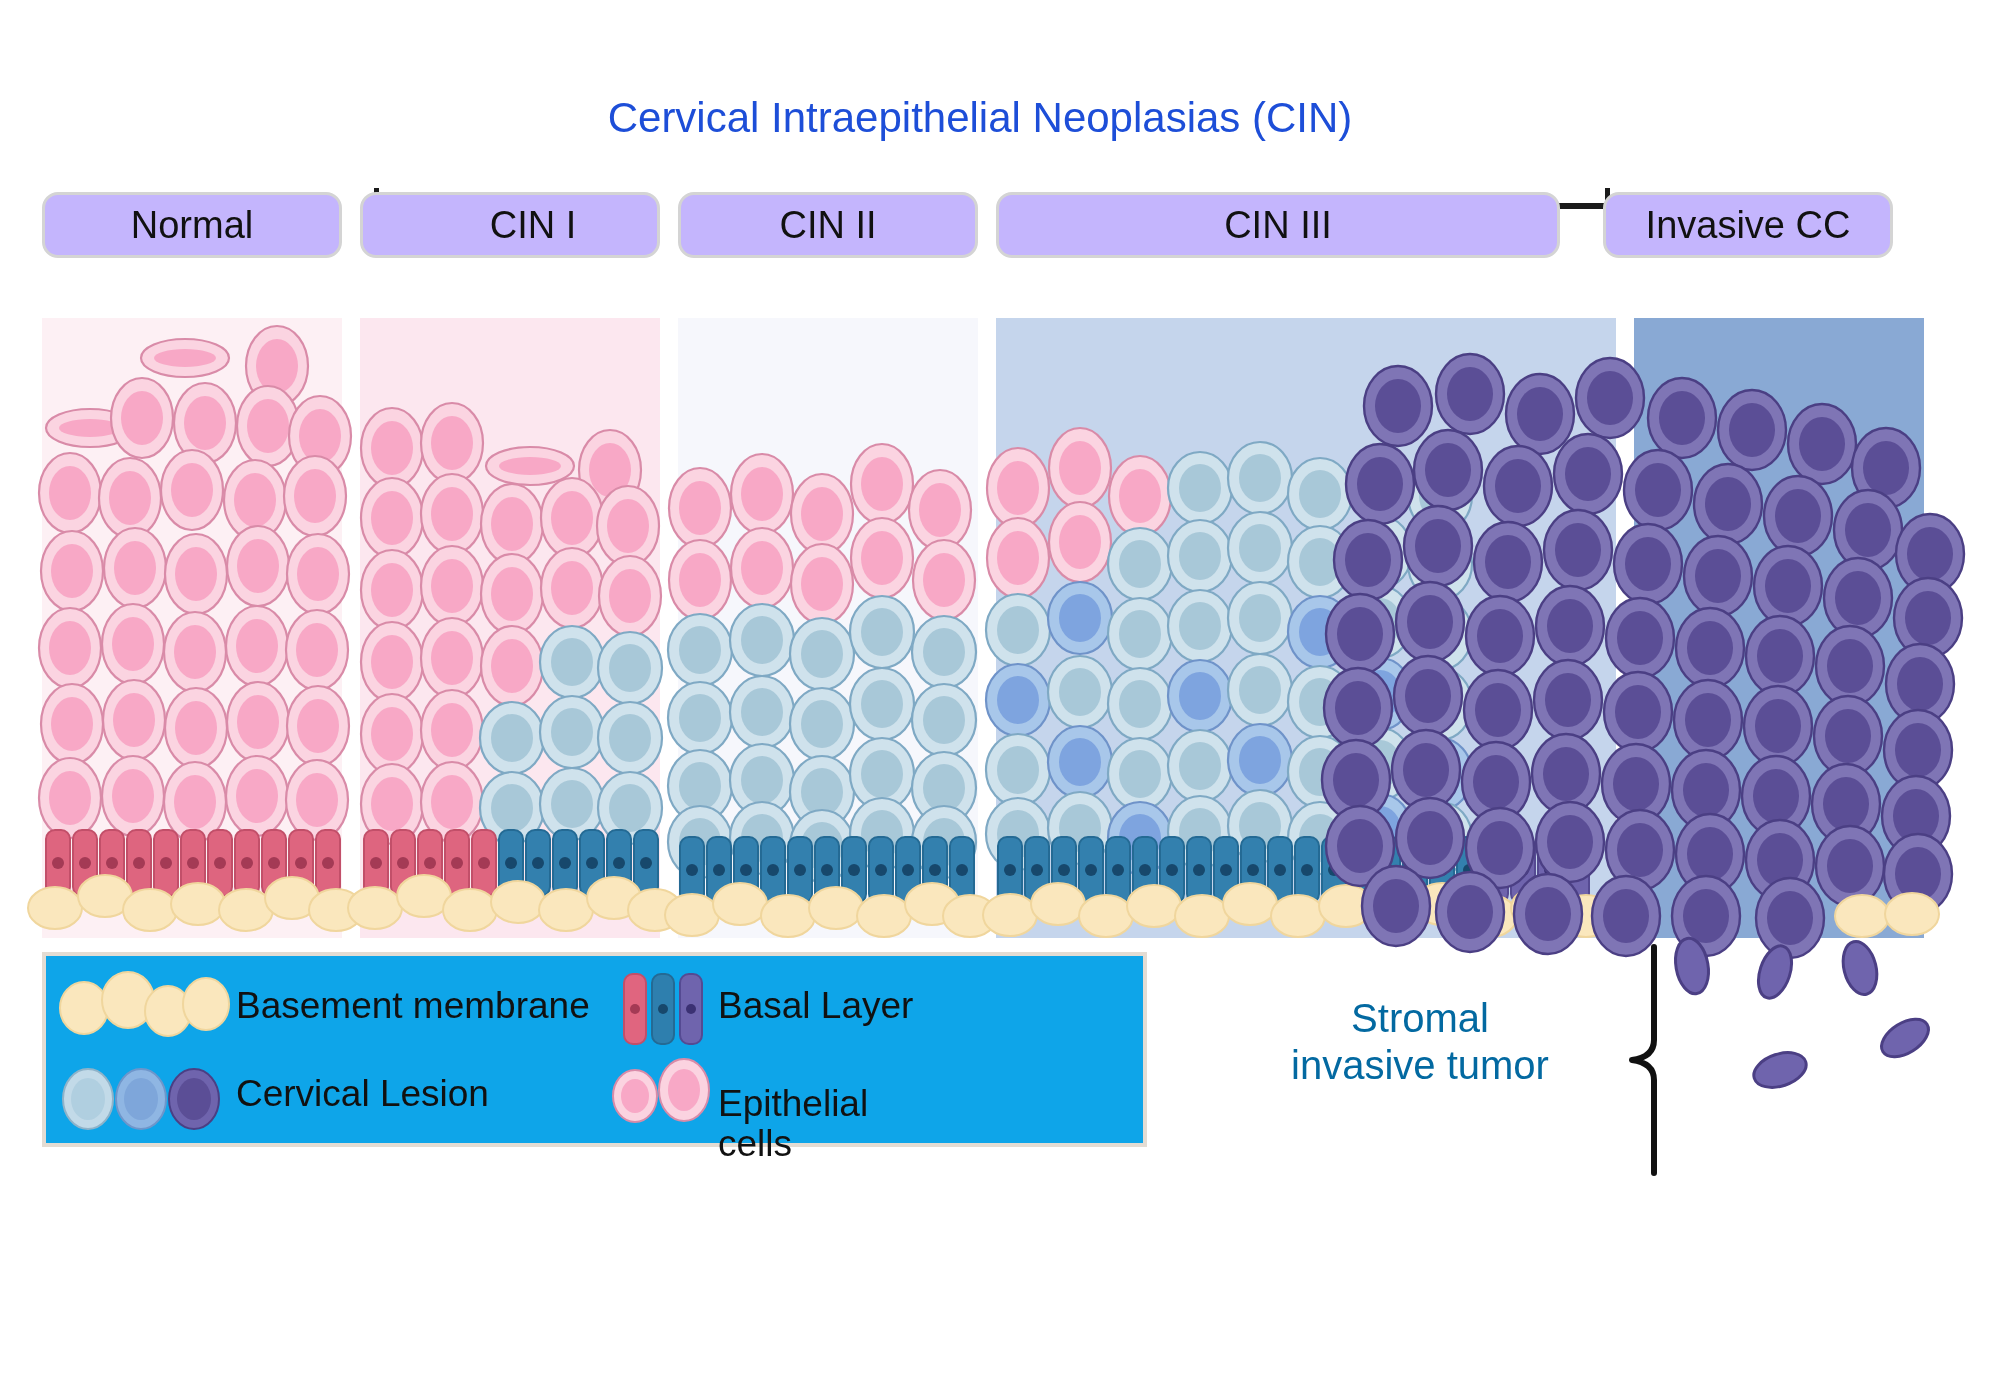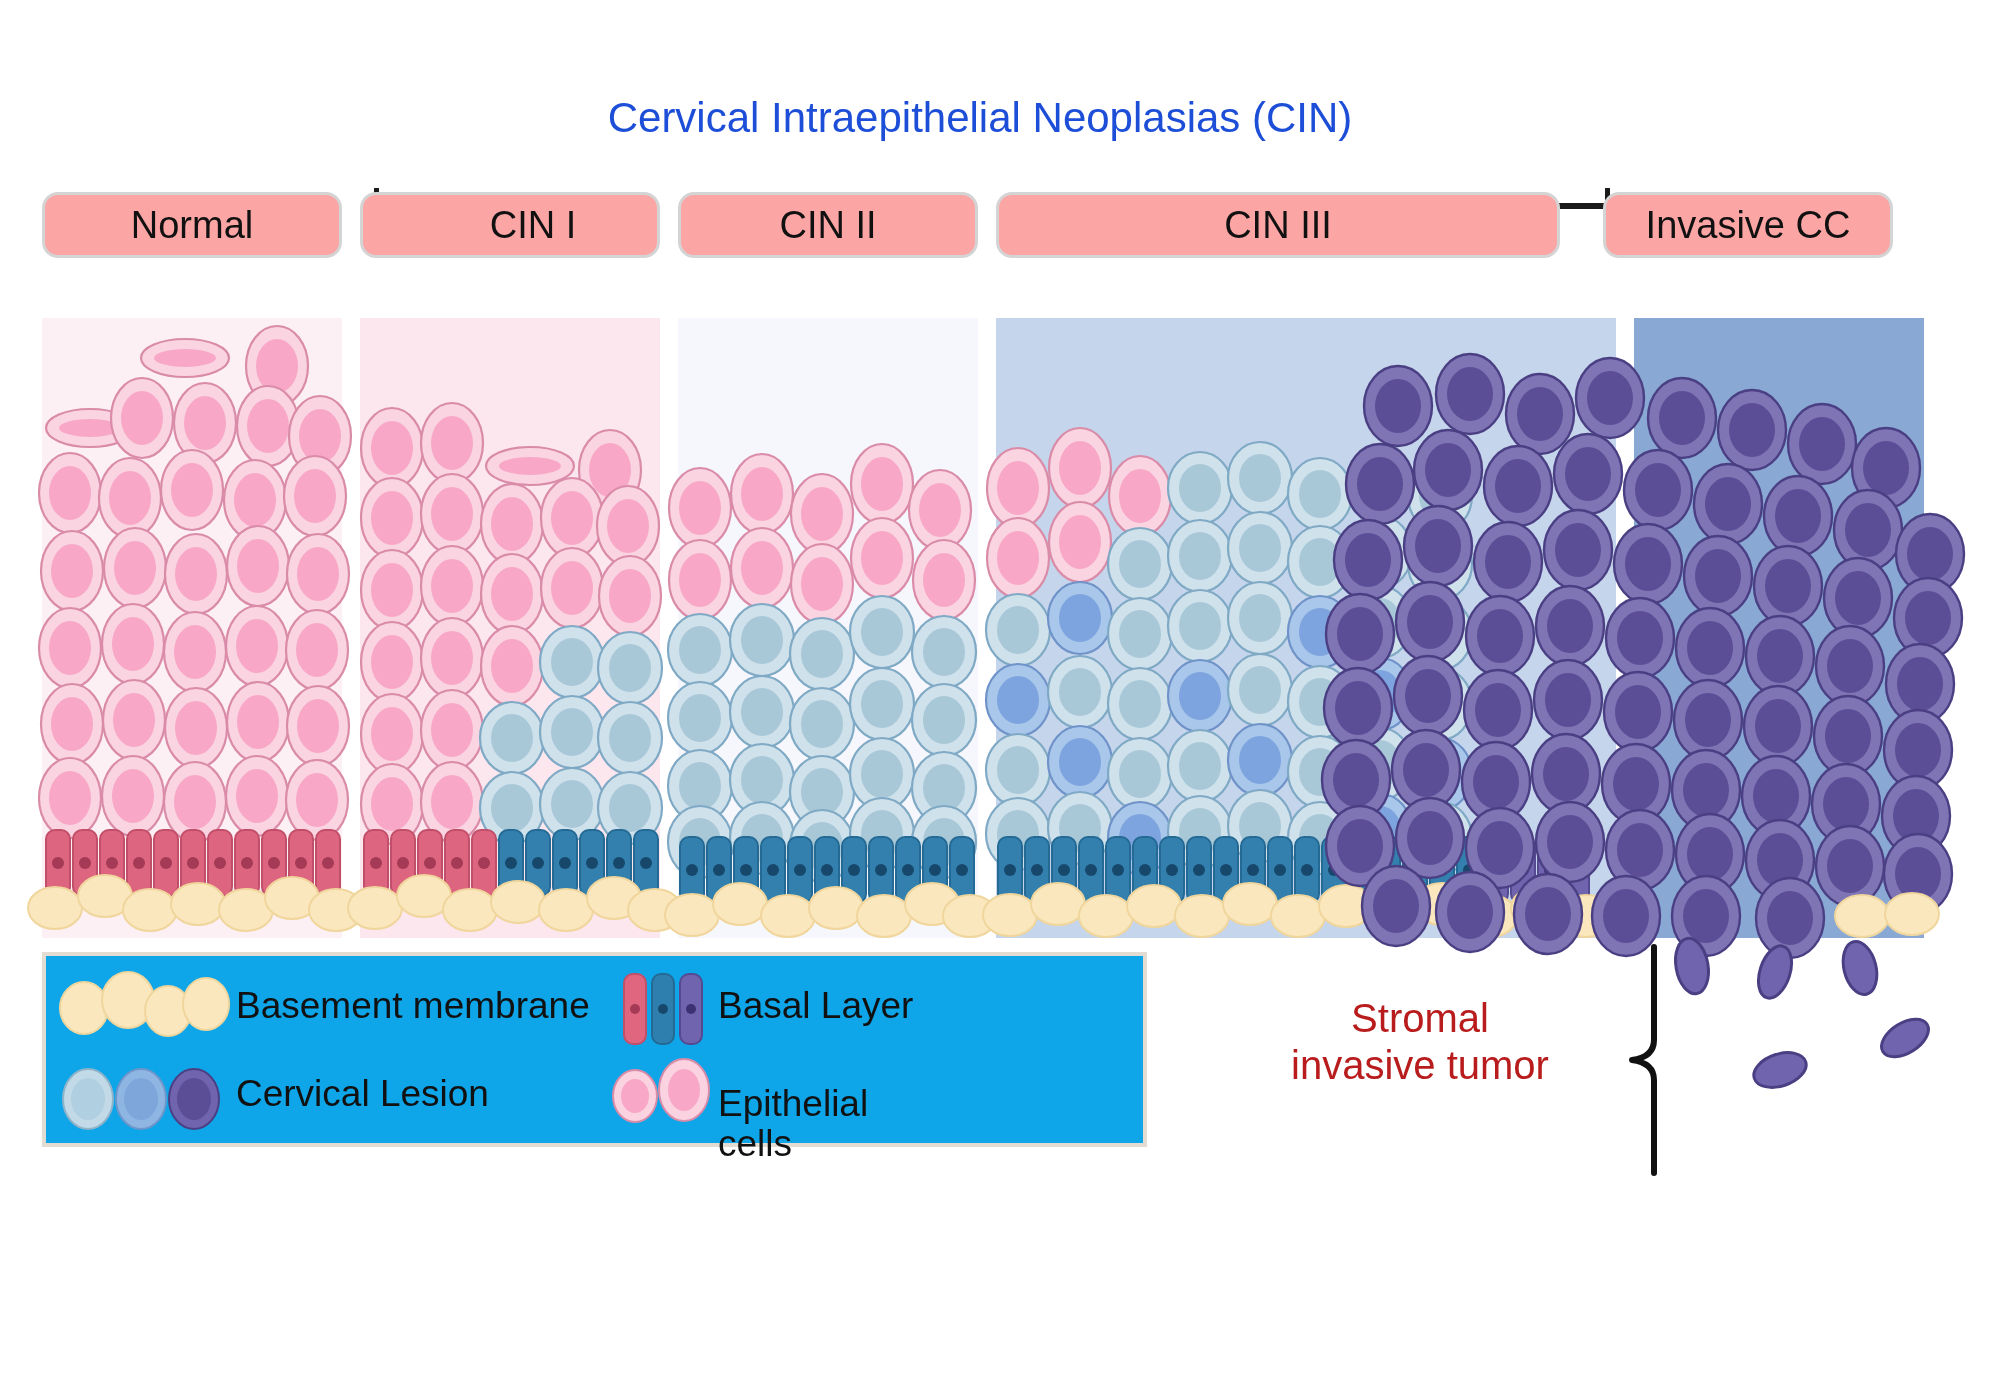--- a/index.html
+++ b/index.html
@@ -10,21 +10,21 @@
   .brk-line{position:absolute;background:#1a1a1a;}
   #cin-title{
     position:absolute;left:540px;top:88px;width:880px;height:60px;
     text-align:center;font-size:42px;color:#1d4ed8;line-height:60px;white-space:nowrap;
   }
 
   
   #stage-row{position:absolute;left:0;top:192px;width:2000px;height:78px;}
   .pill{
     position:absolute;top:0;height:66px;
-    background:#fca5a5;border:3px solid #d4d4d4;border-radius:16px;
+    background:#c4b5fd;border:3px solid #d4d4d4;border-radius:16px;
     display:flex;align-items:center;justify-content:center;
     font-size:38px;color:#111;box-sizing:border-box;
   }
 
   
   #diagram{position:absolute;left:0;top:318px;width:2000px;height:620px;}
   .panel-bg{position:absolute;top:0;height:620px;}
 
   svg.cells{position:absolute;left:0;top:0;width:2000px;height:620px;overflow:visible;}
 
@@ -32,21 +32,21 @@
   #legend{
     position:absolute;left:42px;top:952px;width:1105px;height:195px;
     background:#0ea5e9;border:4px solid #e3dcd3;box-sizing:border-box;
   }
   .leg-label{position:absolute;font-size:37px;color:#111;line-height:1.08;}
   svg.legicons{position:absolute;left:0;top:0;width:1105px;height:195px;overflow:visible;}
 
   
   #stromal-label{
     position:absolute;left:1255px;top:995px;width:330px;
-    text-align:center;font-size:40px;color:#b91c1c;line-height:1.18;
+    text-align:center;font-size:40px;color:#0369a1;line-height:1.18;
   }
   svg#brace{position:absolute;left:1620px;top:945px;width:60px;height:230px;overflow:visible;}
   svg#stroma-cells{position:absolute;left:1650px;top:930px;width:300px;height:250px;overflow:visible;}
 </style>
 </head>
 <body>
 
 <div id="bracket-row" style="top:90px;">
 
   <div class="brk-line" style="left:374px;top:98px;width:5px;height:36px;"></div>

